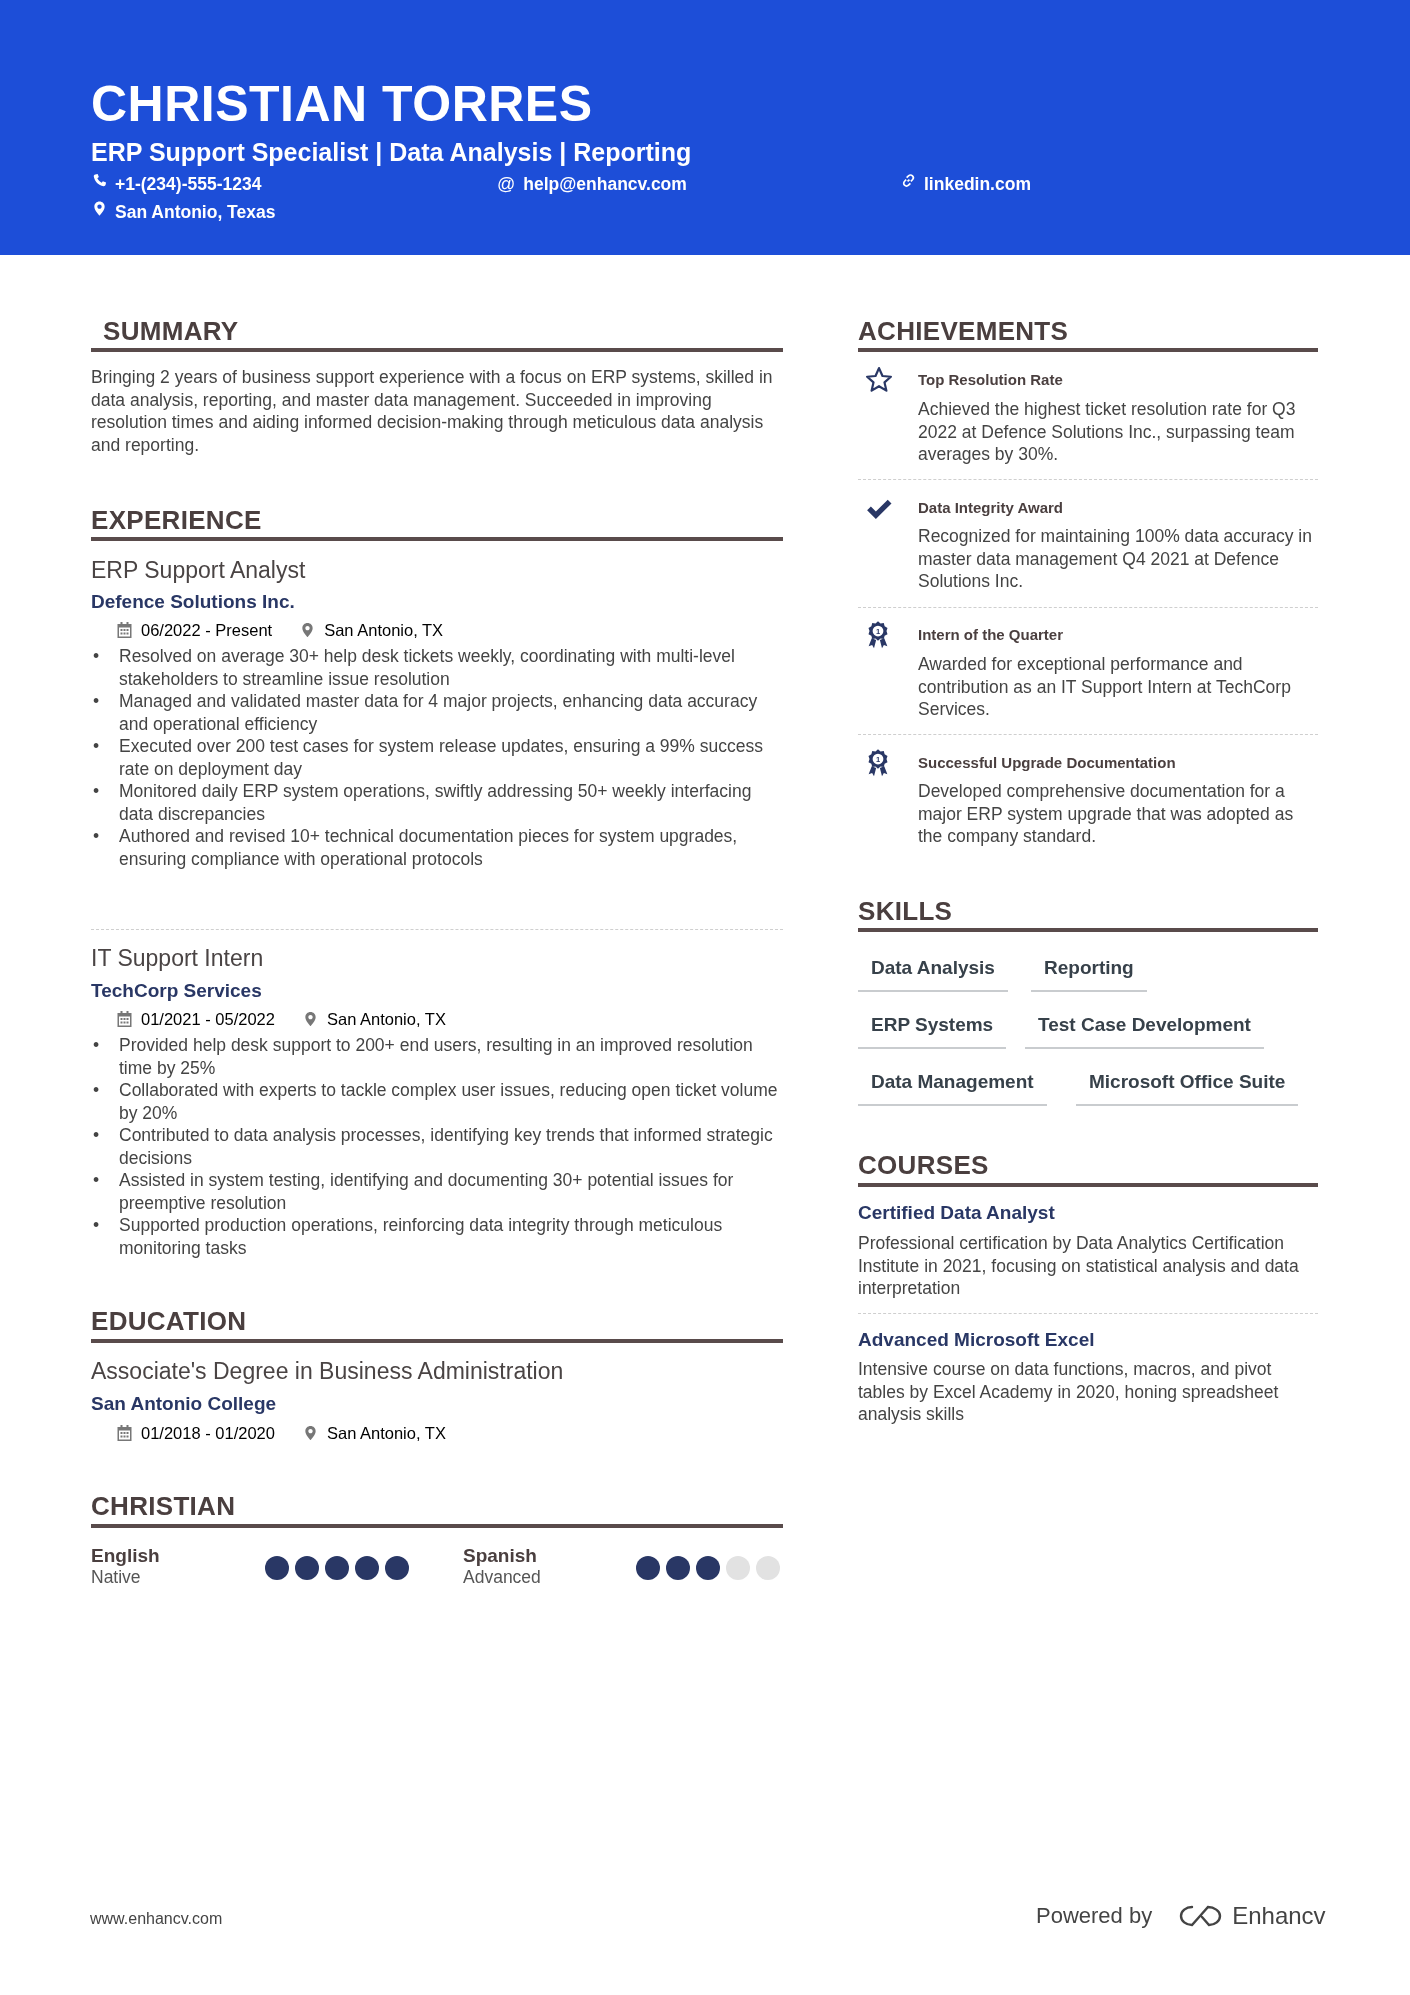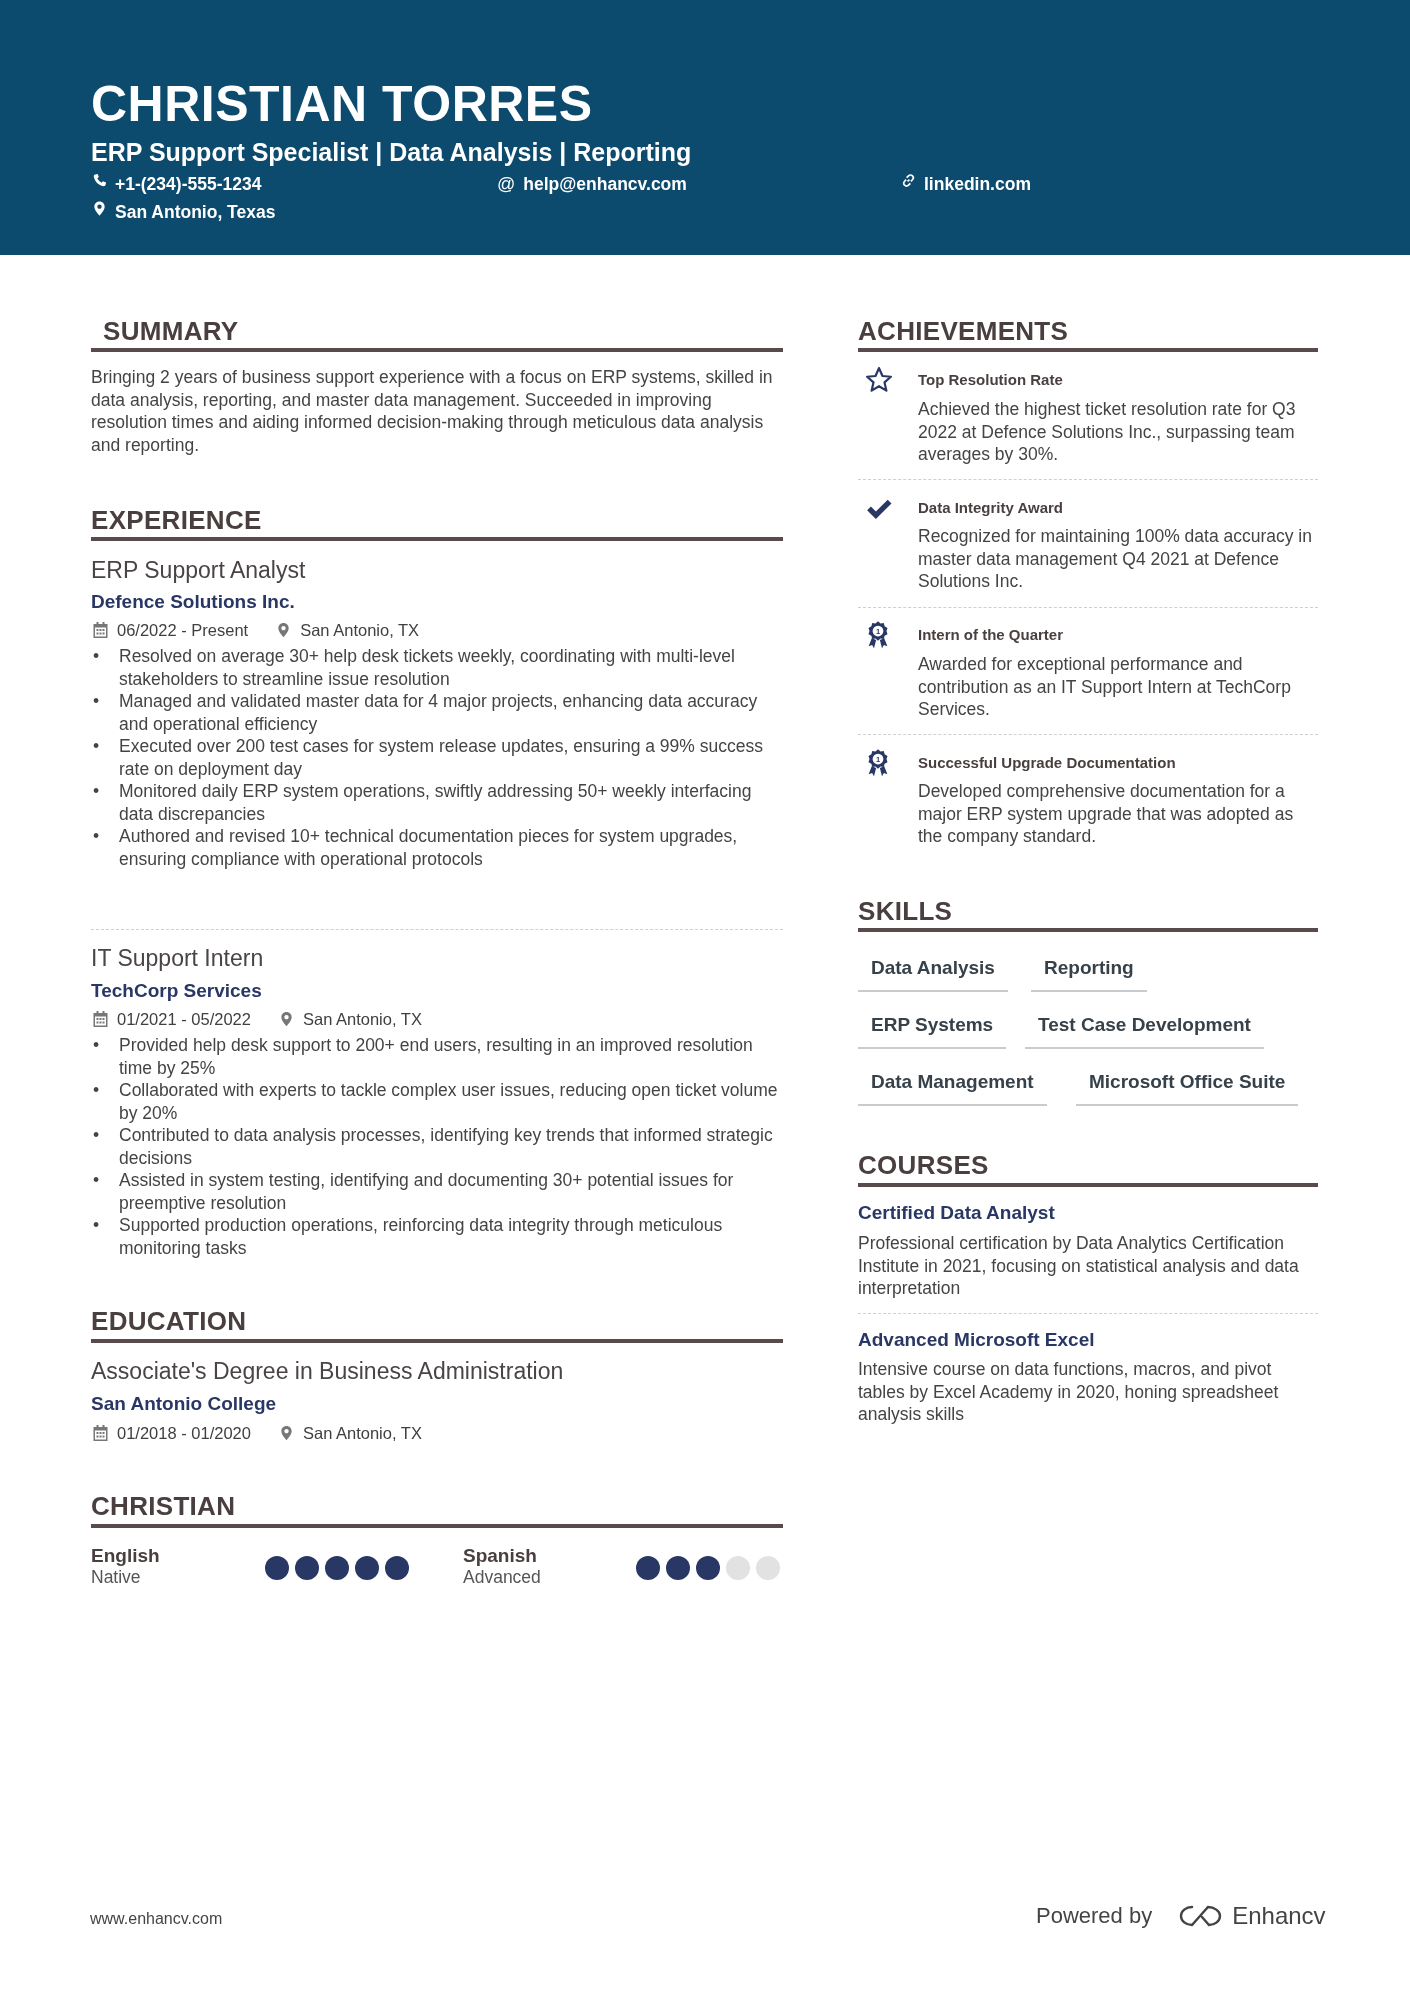--- a/index.html
+++ b/index.html
@@ -1,35 +1,35 @@
 <!DOCTYPE html>
 <html><head>
 <meta charset="utf-8">
 <style>
   * { box-sizing: border-box; margin: 0; padding: 0; }
   html, body { width: 1410px; height: 1995px; background: #ffffff; }
   body { font-family: "Liberation Sans", sans-serif; color: #3b3b3b; position: relative; overflow: hidden; }
 
-  .header { position: absolute; left: 0; top: 0; width: 1410px; height: 255px; background: #0c4a6e; color: #fff; }
+  .header { position: absolute; left: 0; top: 0; width: 1410px; height: 255px; background: #1d4ed8; color: #fff; }
   .name { position: absolute; left: 91px; top: 76px; font-size: 50px; font-weight: 700; letter-spacing: 0.5px; line-height: 56px; }
   .subtitle { position: absolute; left: 91px; top: 137px; font-size: 25px; font-weight: 700; line-height: 30px; }
   .contact { position: absolute; font-size: 17.5px; font-weight: 700; line-height: 22px; display: flex; align-items: flex-start; gap: 8px; }
   .contact svg { width: 15px; height: 15px; fill: #fff; }
 
   .col-left { position: absolute; left: 91px; top: 0; width: 692px; }
   .col-right { position: absolute; left: 858px; top: 0; width: 460px; }
 
   .section-title { position: absolute; font-size: 26px; font-weight: 700; color: #4a3f3f; line-height: 30px; letter-spacing: 0.3px; }
   .section-rule { position: absolute; height: 4px; background: #594b4b; }
 
   .body-text { position: absolute; font-size: 17.5px; line-height: 22.5px; color: #444; }
 
   .job-title { position: absolute; font-size: 23px; color: #4a4444; line-height: 28px; }
   .company { position: absolute; font-size: 19px; font-weight: 700; color: #293765; line-height: 24px; }
-  .meta { position: absolute; font-size: 16.5px; color: #404040; line-height: 20px; display: flex; align-items: center; }
+  .meta { position: absolute; font-size: 16.5px; color: #000000; line-height: 20px; display: flex; align-items: center; margin-left: 24px; }
   .meta svg { width: 15px; height: 16px; fill: #777; margin-right: 9px; }
   .meta .gap { width: 28px; }
 
   .bullets { position: absolute; list-style: none; font-size: 17.5px; line-height: 22.5px; color: #444; }
   .bullets li { position: relative; padding-left: 28px; }
   .bullets li::before { content: "•"; position: absolute; left: 2px; top: 0; color: #444; }
 
   .dashed { position: absolute; border-top: 1.5px dashed #cfcfcf; height: 0; }
 
   .ach-icon { position: absolute; width: 30px; height: 30px; }

